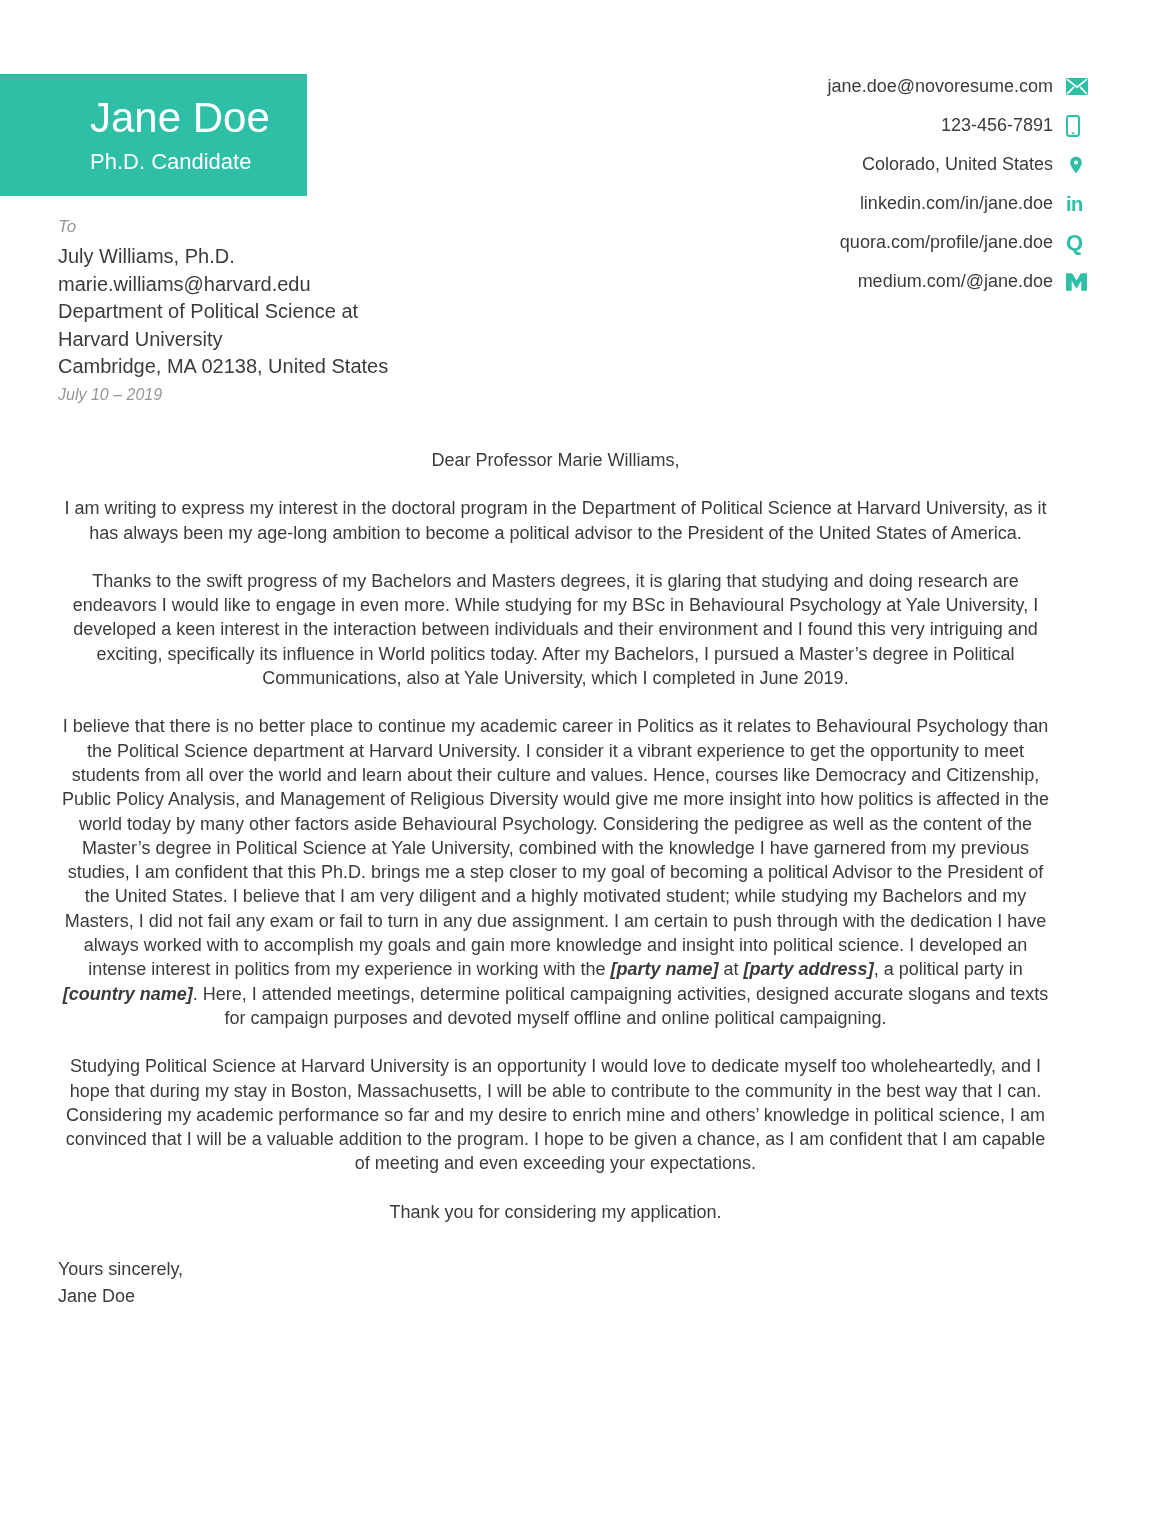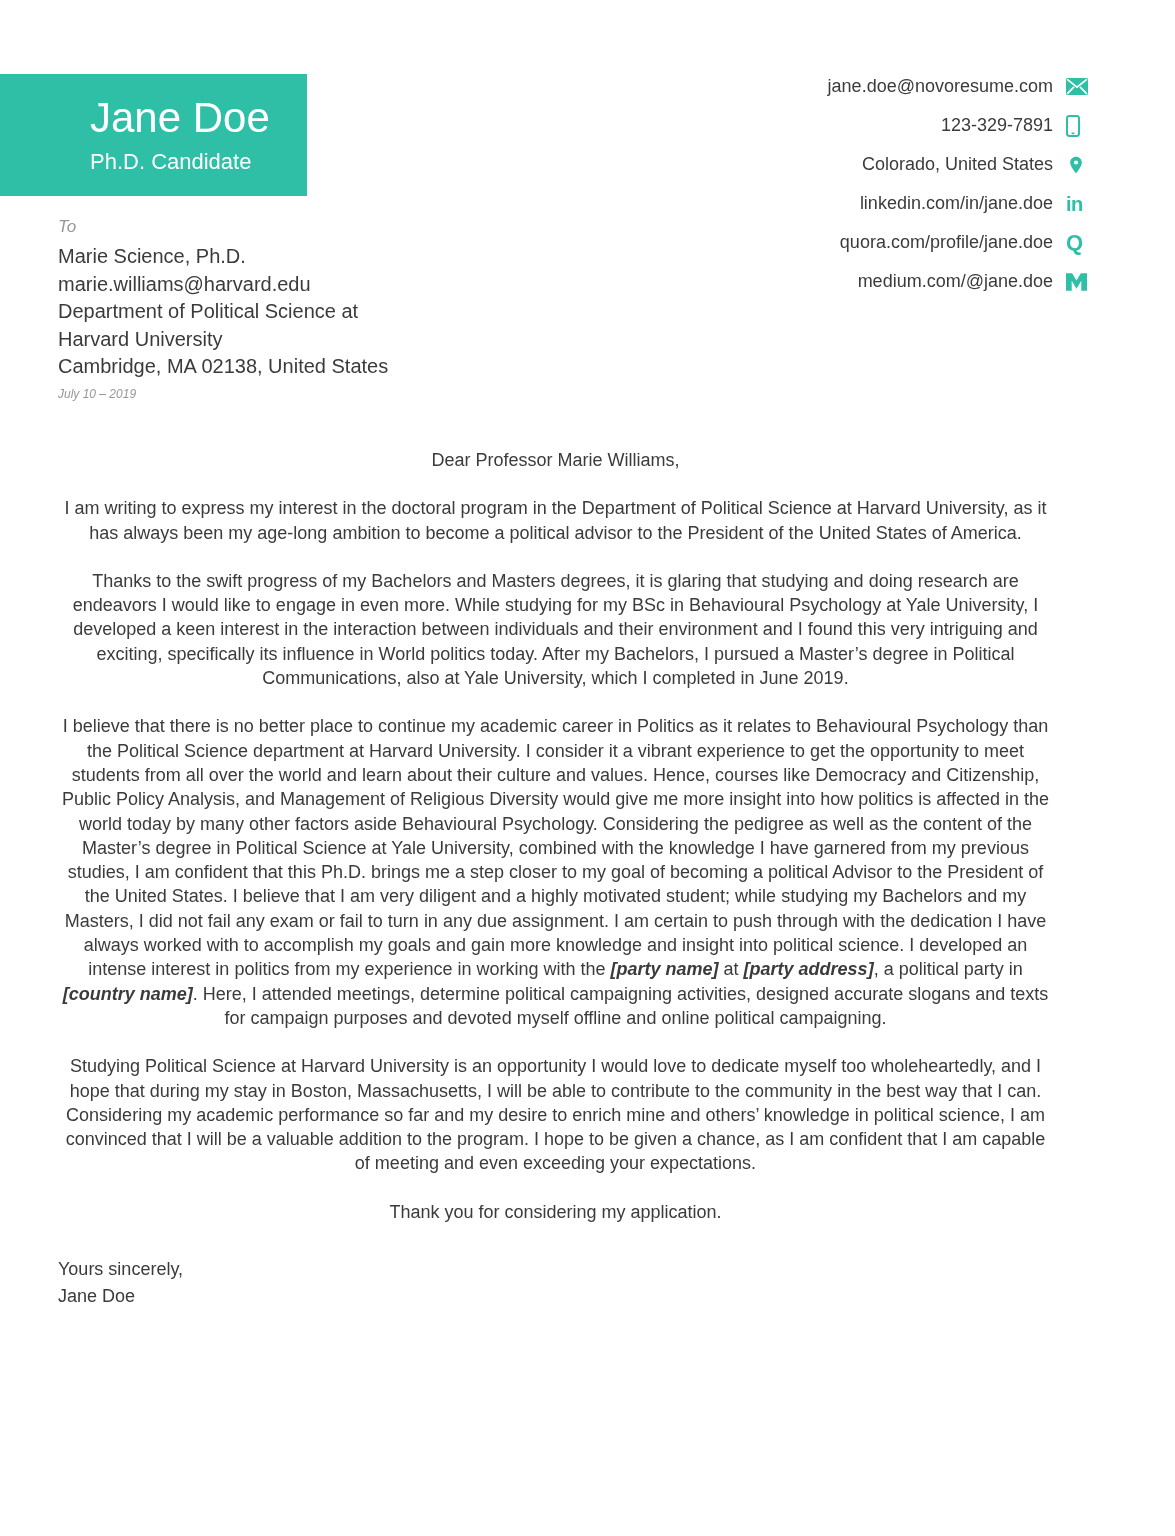--- a/index.html
+++ b/index.html
@@ -91,21 +91,21 @@
     font-size: 17px;
     line-height: 22px;
     margin-bottom: 5px;
   }
   .r-line {
     font-size: 20px;
     line-height: 27.5px;
     color: var(--text-dark);
   }
   .date {
-    font-size: 12px;
+    font-size: 16px;
     line-height: 27.5px;
     font-style: italic;
     color: var(--text-muted);
   }
 
   .letter { margin-top: 40px; }
   .letter p {
     margin: 0 12px 24px 0;
     font-size: 18px;
     line-height: 24.3px;
@@ -138,21 +138,21 @@
       <span class="ic">
         <svg width="22" height="17" viewBox="0 0 22 17">
           <rect x="0" y="0" width="22" height="17" rx="1.5" fill="var(--accent)"></rect>
           <path d="M1.2 1.4 L11 9.2 L20.8 1.4" stroke="#fff" stroke-width="1.7" fill="none"></path>
           <path d="M1.2 15.8 L8 8.8 M20.8 15.8 L14 8.8" stroke="#fff" stroke-width="1.7" fill="none"></path>
         </svg>
       </span>
     </div>
 
     <div class="contact-row">
-      <span class="label">123-329-7891</span>
+      <span class="label">123-456-7891</span>
       <span class="ic">
         <svg width="14" height="22" viewBox="0 0 14 22">
           <rect x="1" y="1" width="12" height="20" rx="2.4" fill="none" stroke="var(--accent)" stroke-width="2"></rect>
           <rect x="5.6" y="17.4" width="2.8" height="1.8" rx="0.4" fill="var(--accent)"></rect>
         </svg>
       </span>
     </div>
 
     <div class="contact-row">
       <span class="label">Colorado, United States</span>
@@ -185,21 +185,21 @@
         </svg>
       </span>
     </div>
 
   </div>
 
   <div class="content">
 
     <div class="recipient">
       <div class="to-label">To</div>
-      <div class="r-line">Marie Science, Ph.D.</div>
+      <div class="r-line">July Williams, Ph.D.</div>
       <div class="r-line">marie.williams@harvard.edu</div>
       <div class="r-line">Department of Political Science at</div>
       <div class="r-line">Harvard University</div>
       <div class="r-line">Cambridge, MA 02138, United States</div>
       <div class="date">July 10 – 2019</div>
     </div>
 
     <div class="letter">
       <p>Dear Professor Marie Williams,</p>
       <p>I am writing to express my interest in the doctoral program in the Department of Political Science at Harvard University, as it has always been my age-long ambition to become a political advisor to the President of the United States of America.</p>

